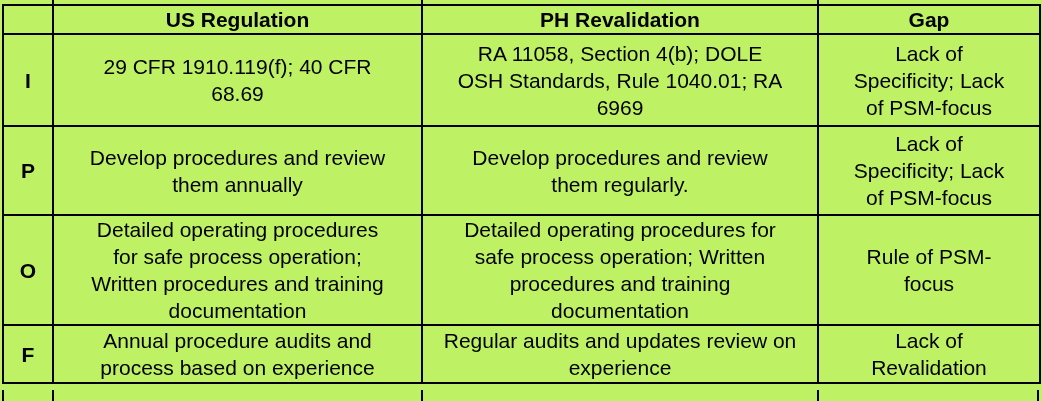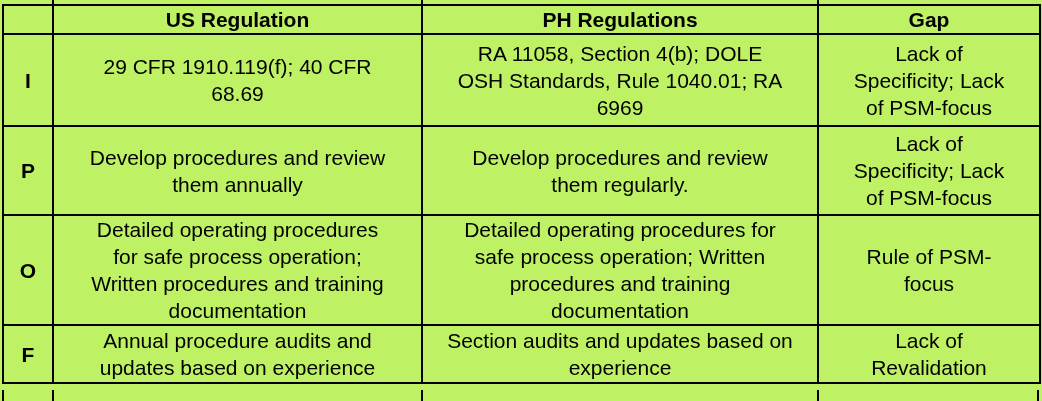--- a/index.html
+++ b/index.html
@@ -79,21 +79,21 @@
     <colgroup>
       <col style="width:50px">
       <col style="width:369px">
       <col style="width:396px">
       <col style="width:222px">
     </colgroup>
     <tbody>
         <tr class="hdr">
       <th></th>
       <th>US Regulation</th>
-      <th>PH Regulations</th>
+      <th>PH Revalidation</th>
       <th>Gap</th>
     </tr>
     <tr class="r-i">
       <td class="row-label">I</td>
       <td>29 CFR 1910.119(f); 40 CFR
 68.69</td>
       <td>RA 11058, Section 4(b); DOLE
 OSH Standards, Rule 1040.01; RA
 6969</td>
       <td>Lack of
@@ -119,22 +119,22 @@
       <td>Detailed operating procedures for
 safe process operation; Written
 procedures and training
 documentation</td>
       <td>Rule of PSM-
 focus</td>
     </tr>
     <tr class="r-f">
       <td class="row-label">F</td>
       <td>Annual procedure audits and
-updates based on experience</td>
-      <td>Section audits and updates based on
+process based on experience</td>
+      <td>Regular audits and updates review on
 experience</td>
       <td>Lack of
 Revalidation</td>
     </tr>
   </tbody>
     </table>
 
 </div>
 
 </body></html>

